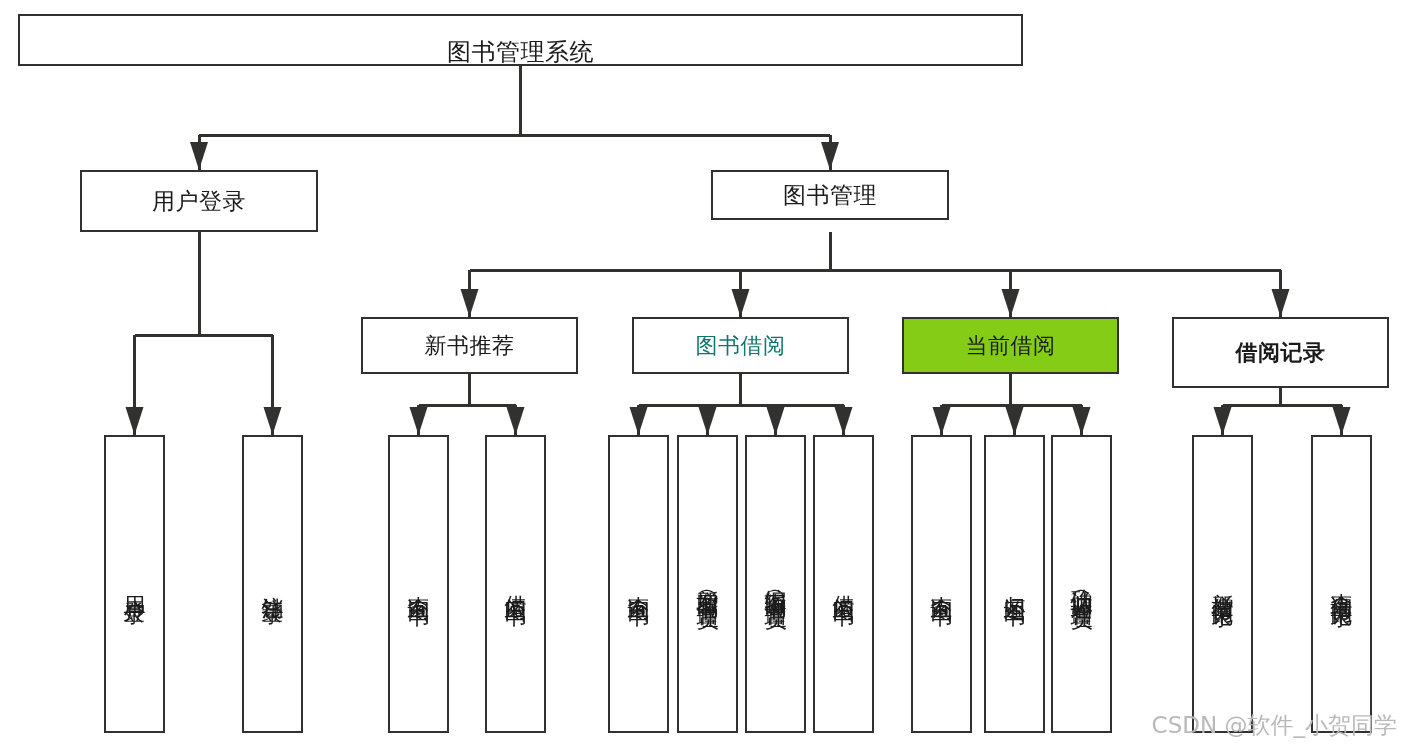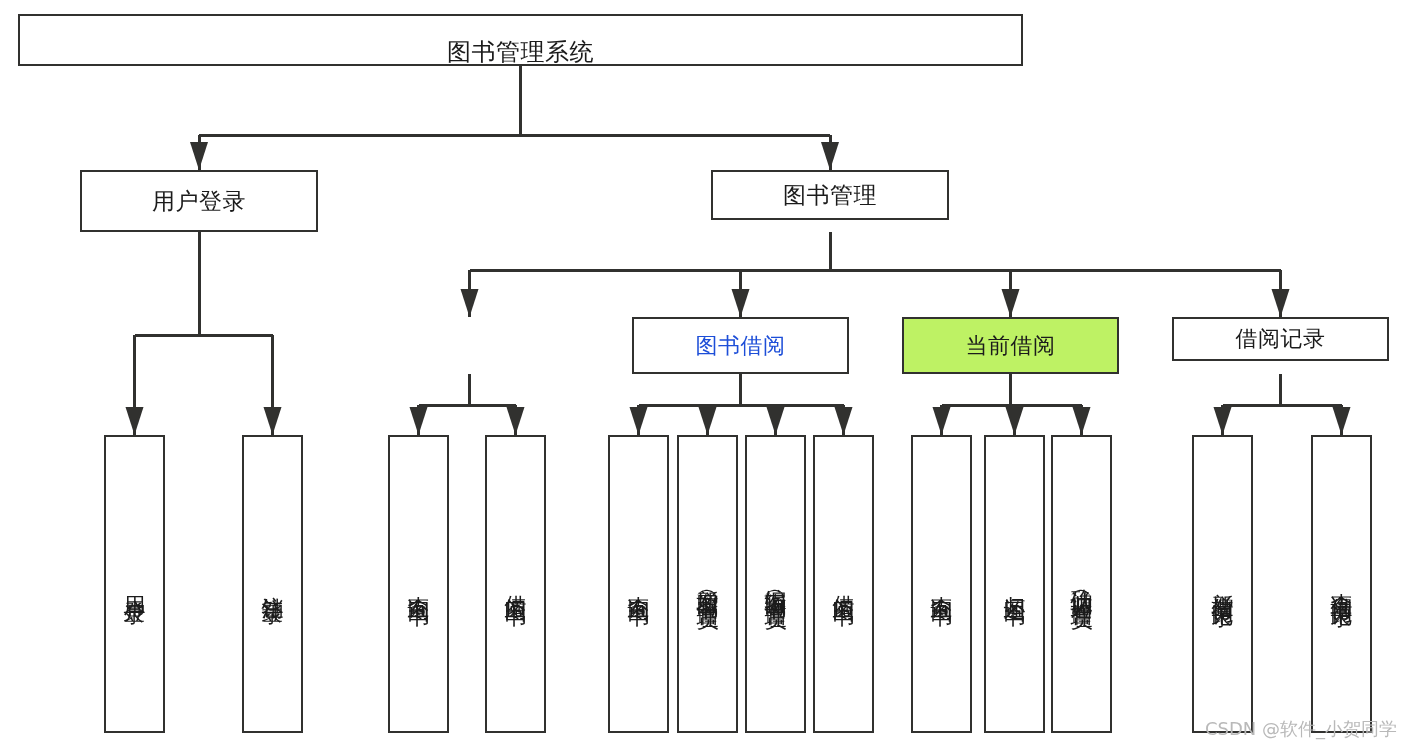--- a/index.html
+++ b/index.html
@@ -56,21 +56,21 @@
     left: 0;
     top: 0;
     width: 1405px;
     height: 747px;
     pointer-events: none;
   }
   #watermark {
     position: absolute;
     right: 8px;
     bottom: 6px;
-    font-size: 18px;
+    font-size: 23px;
     color: #b9b9b9;
     white-space: nowrap;
     font-family: "DejaVu Sans", "Liberation Sans", sans-serif;
   }
 </style>
 </head>
 <body>
 
 <div id="diagram-root">
   <svg id="connectors" viewBox="0 0 1405 747" width="1405" height="747" xmlns="http://www.w3.org/2000/svg">
@@ -129,27 +129,30 @@
     </svg>
 <div class="node-box root" style="left: 18px; top: 14px; width: 1005px; height: 52px; border-color: rgb(49, 49, 47); background: rgb(255, 255, 255);">
       <span class="node-label" style="color: rgb(27, 27, 27); margin-top: 23px;">图书管理系统</span>
     </div>
     <div class="node-box level1" style="left: 80px; top: 170px; width: 238px; height: 62px; border-color: rgb(49, 49, 47); background: rgb(255, 255, 255);">
       <span class="node-label" style="color: rgb(27, 27, 27);">用户登录</span>
     </div>
     <div class="node-box level1" style="left: 711px; top: 170px; width: 238px; height: 50px; border-color: rgb(49, 49, 47); background: rgb(255, 255, 255);">
       <span class="node-label" style="color: rgb(27, 27, 27);">图书管理</span>
     </div>
+    <div class="node-box level2" style="left: 361px; top: 317px; width: 217px; height: 57px; border-color: rgb(49, 49, 47); background: rgb(255, 255, 255);">
+      <span class="node-label" style="color: rgb(27, 27, 27);">新书推荐</span>
+    </div>
     <div class="node-box level2" style="left: 632px; top: 317px; width: 217px; height: 57px; border-color: rgb(49, 49, 47); background: rgb(255, 255, 255);">
-      <span class="node-label" style="color: #1d4ed8;">图书借阅</span>
+      <span class="node-label" style="color: #0f766e;">图书借阅</span>
     </div>
-    <div class="node-box level2" style="left: 902px; top: 317px; width: 217px; height: 57px; border-color: rgb(49, 49, 47); background: #bef264;">
+    <div class="node-box level2" style="left: 902px; top: 317px; width: 217px; height: 57px; border-color: rgb(49, 49, 47); background: #84cc16;">
       <span class="node-label" style="color: rgb(27, 27, 27);">当前借阅</span>
     </div>
-    <div class="node-box level2" style="left: 1172px; top: 317px; width: 217px; height: 44px; border-color: rgb(49, 49, 47); background: rgb(255, 255, 255);">
+    <div class="node-box level2" style="left: 1172px; top: 317px; width: 217px; height: 71px; border-color: rgb(49, 49, 47); background: rgb(255, 255, 255); font-weight: bold;">
       <span class="node-label" style="color: rgb(27, 27, 27);">借阅记录</span>
     </div>
     <div class="node-box leaf vertical" style="left: 104px; top: 435px; width: 61px; height: 298px; border-color: rgb(49, 49, 47); background: rgb(255, 255, 255);">
       <span class="node-label" style="color: rgb(27, 27, 27);">用户登录</span>
     </div>
     <div class="node-box leaf vertical" style="left: 242px; top: 435px; width: 61px; height: 298px; border-color: rgb(49, 49, 47); background: rgb(255, 255, 255);">
       <span class="node-label" style="color: rgb(27, 27, 27);">注销登录</span>
     </div>
     <div class="node-box leaf vertical" style="left: 388px; top: 435px; width: 61px; height: 298px; border-color: rgb(49, 49, 47); background: rgb(255, 255, 255);">
       <span class="node-label" style="color: rgb(27, 27, 27);">查询图书</span>

